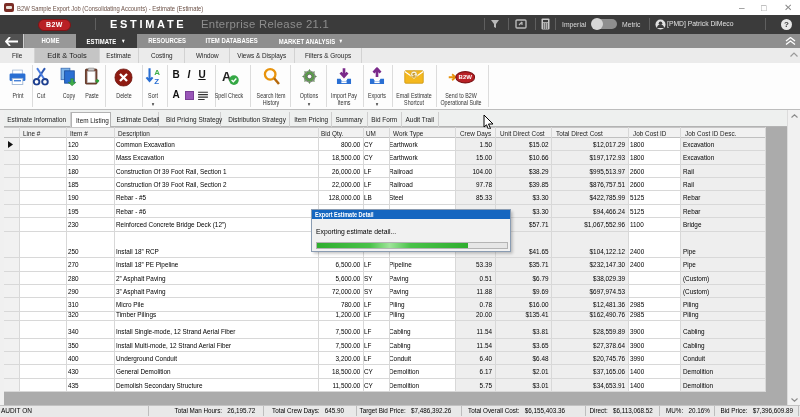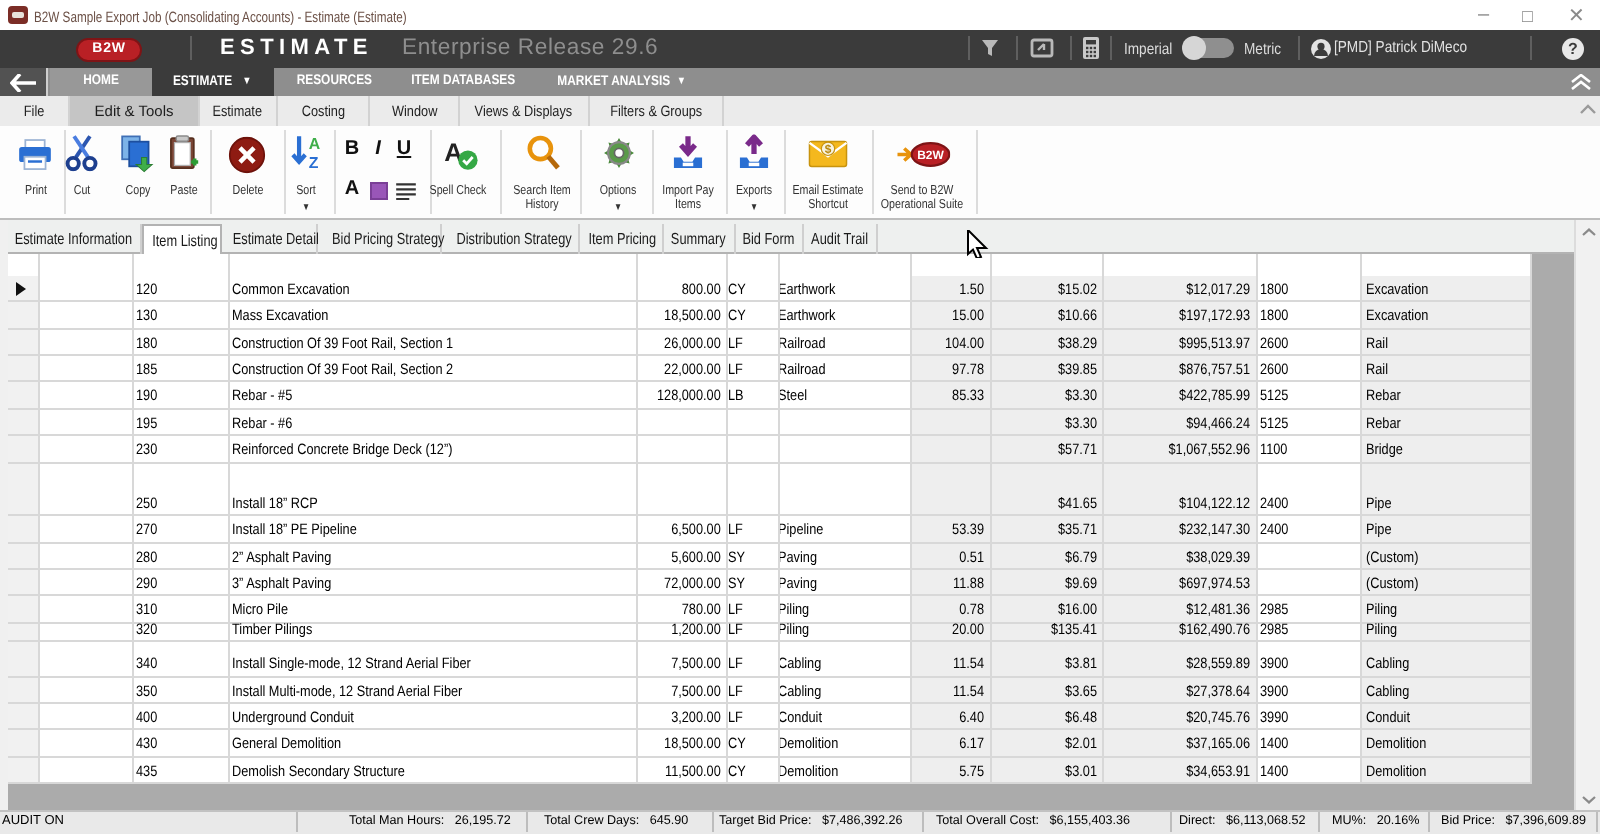--- a/index.html
+++ b/index.html
@@ -31,21 +31,21 @@
       <div class="ab" style="left:2px;top:3px;width:6px;height:3px;background:#e8e2da;border-radius:1px"></div>
     </div>
 <div class="ab nw" style="left:17px;top:3.5px;font-size:7.5px;color:#6b5046;transform:scaleX(.78);transform-origin:0 0">B2W Sample Export Job (Consolidating Accounts) - Estimate (Estimate)</div>
 <div class="ab" style="left:739px;top:2px;font-size:10px;color:#8a8a8a">–</div>
 <div class="ab" style="left:761px;top:3px;font-size:9px;color:#8a8a8a">□</div>
 <div class="ab" style="left:784px;top:2px;font-size:10px;color:#8a8a8a">✕</div>
 <div class="ab" style="left:0;top:15px;width:800px;height:19px;background:#3b3b3b"></div>
 <div class="ab" style="left:38px;top:18.5px;width:33px;height:12px;background:#b92025;border:1px solid #7e1416;border-radius:6px;color:#fff;font-size:7px;font-weight:bold;text-align:center;line-height:10.5px;letter-spacing:.4px">B2W</div>
 <div class="vsep ab" style="left:95px"></div>
 <div class="ab nw" style="left:110px;top:17.5px;font-size:11px;font-weight:bold;color:#fff;letter-spacing:2.7px">ESTIMATE</div>
-<div class="ab nw" style="left:201px;top:18px;font-size:11.3px;color:#8e8e8e;letter-spacing:.3px">Enterprise Release 29.6</div>
+<div class="ab nw" style="left:201px;top:18px;font-size:11.3px;color:#8e8e8e;letter-spacing:.3px">Enterprise Release 21.1</div>
 <div class="vsep ab" style="left:484px"></div>
 <svg class="ab" style="left:490px;top:19px" width="10" height="10" viewBox="0 0 10 10">
       <path d="M1 1h8L6 5v4L4 8V5z" fill="#b9b9b9"></path>
     </svg>
 <div class="vsep ab" style="left:508px"></div>
 <svg class="ab" style="left:515px;top:18px" width="12" height="12" viewBox="0 0 12 12">
       <rect x="1" y="2" width="10" height="8" rx="1" fill="none" stroke="#b9b9b9" stroke-width="1.4"></rect>
       <path d="M4 7l3-3M7 4v3" stroke="#b9b9b9" stroke-width="1.2" fill="none"></path>
     </svg>
 <div class="vsep ab" style="left:534.5px"></div>
@@ -218,20 +218,33 @@
 <div class="vtab ab" style="left:111px;width:48px"><span class="sx">Estimate Detail</span></div>
 <div class="vtab ab" style="left:159px;width:62px"><span class="sx">Bid Pricing Strategy</span></div>
 <div class="vtab ab" style="left:221px;width:69px"><span class="sx">Distribution Strategy</span></div>
 <div class="vtab ab" style="left:290px;width:42px"><span class="sx">Item Pricing</span></div>
 <div class="vtab ab" style="left:332px;width:36px"><span class="sx">Summary</span></div>
 <div class="vtab ab" style="left:368px;width:34px"><span class="sx">Bid Form</span></div>
 <div class="vtab ab" style="left:402px;width:37px"><span class="sx">Audit Trail</span></div>
 <div class="vtab ab" style="left:71px;width:40px;top:111.5px;height:15.5px;background:#fff;border:1px solid #b3b3b3;border-bottom:none;z-index:2"><span class="sx">Item Listing</span></div>
 <div class="ab" style="left:0;top:110px;width:4px;height:295px;background:#f0f0f0"></div>
 <div id="grid" class="ab" style="left:4px;top:127px;width:760.5px;height:278px;background:#fff">
+<div class="ab" style="left:0;top:0;width:760.5px;height:11px;background:#f1f1f1;border-top:1px solid #c6c6c6;border-bottom:1px solid #c0c0c0">
+        <div class="hl" style="left:18.5px">Line #</div>
+        <div class="hl" style="left:65.5px">Item #</div>
+        <div class="hl" style="left:113.5px">Description</div>
+        <div class="hl" style="left:317px">Bid Qty.</div>
+        <div class="hl" style="left:361.6px">UM</div>
+        <div class="hl" style="left:388.5px">Work Type</div>
+        <div class="hl" style="left:456px">Crew Days</div>
+        <div class="hl" style="left:496px">Unit Direct Cost</div>
+        <div class="hl" style="left:551.5px">Total Direct Cost</div>
+        <div class="hl" style="left:628.5px">Job Cost ID</div>
+        <div class="hl" style="left:680.7px">Job Cost ID Desc.</div>
+      </div>
 <div class="ab" style="left:0;top:11px;width:760.5px;height:254px;overflow:hidden">
         <div class="shade" style="left:0;width:14.75px;background:#f1f1f1"></div>
         <div class="shade" style="left:451px;width:39.50px"></div>
         <div class="shade" style="left:490.5px;width:56.50px"></div>
         <div class="shade" style="left:547px;width:76.50px"></div>
         <div class="shade" style="left:676px;width:84.50px"></div>
         <div class="row" style="top:0.00px">
           <span class="cell" style="left:63.5px;width:40px">120</span>
           <span class="cell" style="left:111.5px;width:199px">Common Excavation</span>
           <span class="cell ra rar" style="left:300px;width:56.4px">800.00</span>
@@ -470,15 +483,22 @@
 <div class="st ab" style="left:359.5px">Target Bid Price:&nbsp;&nbsp; $7,486,392.26</div>
 <div class="ssep ab" style="left:461px"></div>
 <div class="st ab" style="left:468px">Total Overall Cost:&nbsp;&nbsp; $6,155,403.36</div>
 <div class="ssep ab" style="left:584.7px"></div>
 <div class="st ab" style="left:589.5px">Direct:&nbsp;&nbsp; $6,113,068.52</div>
 <div class="ssep ab" style="left:658.7px"></div>
 <div class="st ab" style="left:666px">MU%:&nbsp;&nbsp; 20.16%</div>
 <div class="ssep ab" style="left:714.2px"></div>
 <div class="st ab" style="left:720.5px">Bid Price:&nbsp;&nbsp; $7,396,609.89</div>
 <div class="ssep ab" style="left:797.5px"></div>
+<div class="ab" style="left:310.5px;top:208.5px;width:200.5px;height:43px;background:#f1f1f1;border:1px solid #8a9cb2;box-shadow:1.5px 1.5px 3px rgba(0,0,0,.25);z-index:10">
+<div class="ab nw" style="left:0;top:0;width:100%;height:9px;background:#1566c0;color:#fff;font-size:6.5px;font-weight:bold;line-height:9px;padding-left:3px;transform-origin:0 0"><span class="sx" style="transform-origin:0 50%">Export Estimate Detail</span></div>
+<div class="ab nw" style="left:4px;top:17.5px;font-size:8px;color:#000;transform:scaleX(.85);transform-origin:0 0">Exporting estimate detail...</div>
+<div class="ab" style="left:4.5px;top:32.5px;width:191.5px;height:7px;background:#e6e6e6;border:1px solid #b4b4b4">
+        <div class="ab" style="left:0;top:0;width:151px;height:5px;background:linear-gradient(90deg,#2fae2f,#49c249 35%,#9fe49a 48%,#49c249 62%,#2fae2f)"></div>
+      </div>
+</div>
 <svg class="ab" style="left:483px;top:115px;z-index:20" width="12" height="14" viewBox="0 0 12 14">
       <path d="M1 0l9 9H5.5l2 4.5-2 .9-2-4.6L1 12z" fill="#fff" stroke="#000" stroke-width="1"></path>
     </svg>
 </div>
 </body></html>

